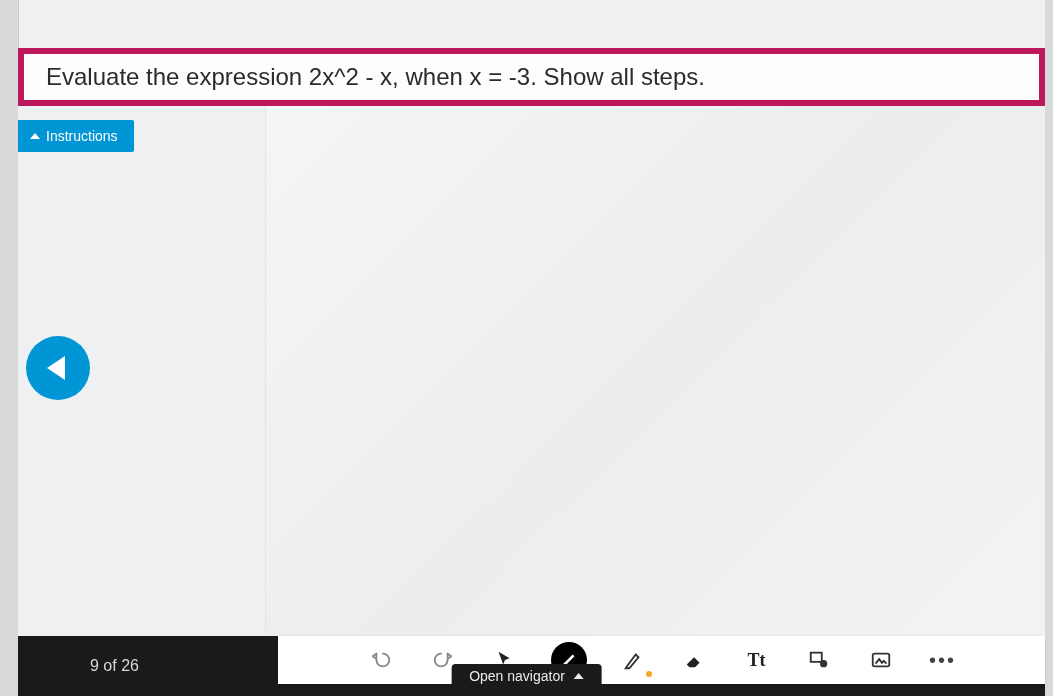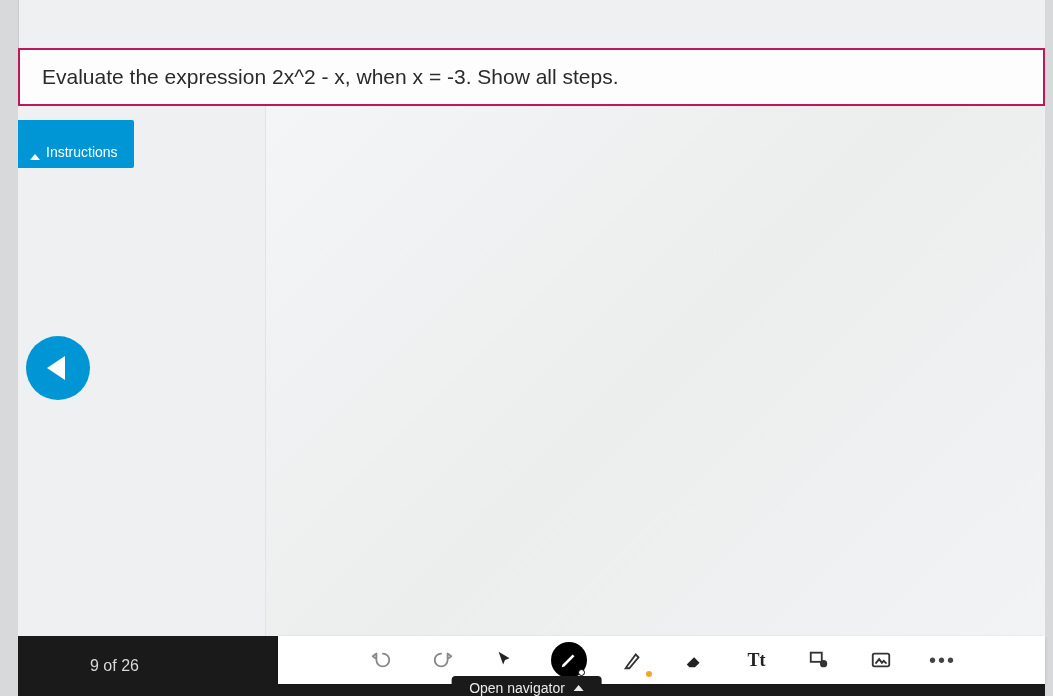--- a/index.html
+++ b/index.html
@@ -11,25 +11,25 @@
     left: 18px; top: 0; right: 8px; bottom: 0;
     background: #eef0f2;
     border-left: 1px solid #c8cacc;
   }
 
   .question-bar {
     position: absolute;
     left: 18px; top: 48px; right: 8px;
     height: 58px;
     background: #fdfdfd;
-    border: 2px solid #be185d;
+    border: 6px solid #be185d;
     display: flex;
     align-items: center;
     padding-left: 22px;
-    font-size: 21px;
+    font-size: 24px;
     color: #2b2b2b;
   }
 
   .work-area {
     position: absolute;
     left: 18px; top: 106px; right: 8px; bottom: 60px;
     background: #f4f5f6;
     display: flex;
   }
   .side-col {
@@ -42,23 +42,23 @@
     flex: 1;
     background: linear-gradient(135deg,#f4f5f6 0%,#eceded 50%,#f2f3f4 100%);
   }
 
   .instructions-btn {
     position: absolute;
     top: 14px; left: 0;
     background: #0096d6;
     color: #ffffff;
     font-size: 14px;
-    padding: 24px 16px 8px 12px;
-    display: flex;
-    align-items: flex-end;
+    padding: 8px 16px 8px 12px;
+    display: flex;
+    align-items: center;
     gap: 6px;
     border-radius: 0 2px 2px 0;
     cursor: pointer;
   }
   .instructions-btn .chev {
     width: 0; height: 0;
     border-left: 5px solid transparent;
     border-right: 5px solid transparent;
     border-bottom: 6px solid #fff;
   }
@@ -132,21 +132,21 @@
   .tool.text-tool { font-weight: 600; font-size: 18px; color:#222; font-family: Georgia, serif;}
   .tool.more { font-size: 20px; letter-spacing: 2px; color:#444;}
 
   .open-nav {
     position: absolute;
     left: 50%; bottom: 0;
     transform: translateX(-50%);
     background: #1a1a1a;
     color: #eaeaea;
     font-size: 14px;
-    padding: 4px 18px 0 18px;
+    padding: 4px 18px 12px 18px;
     border-radius: 4px 4px 0 0;
     display: flex; align-items: center; gap: 9px;
     cursor: pointer;
   }
   .open-nav .up {
     width:0;height:0;border-left:5px solid transparent;border-right:5px solid transparent;border-bottom:6px solid #eaeaea;
   }
 
   .hl-dot { position:absolute; right:-3px; bottom:-1px; width:6px;height:6px;border-radius:50%; background:#f5a623;}
 </style>

